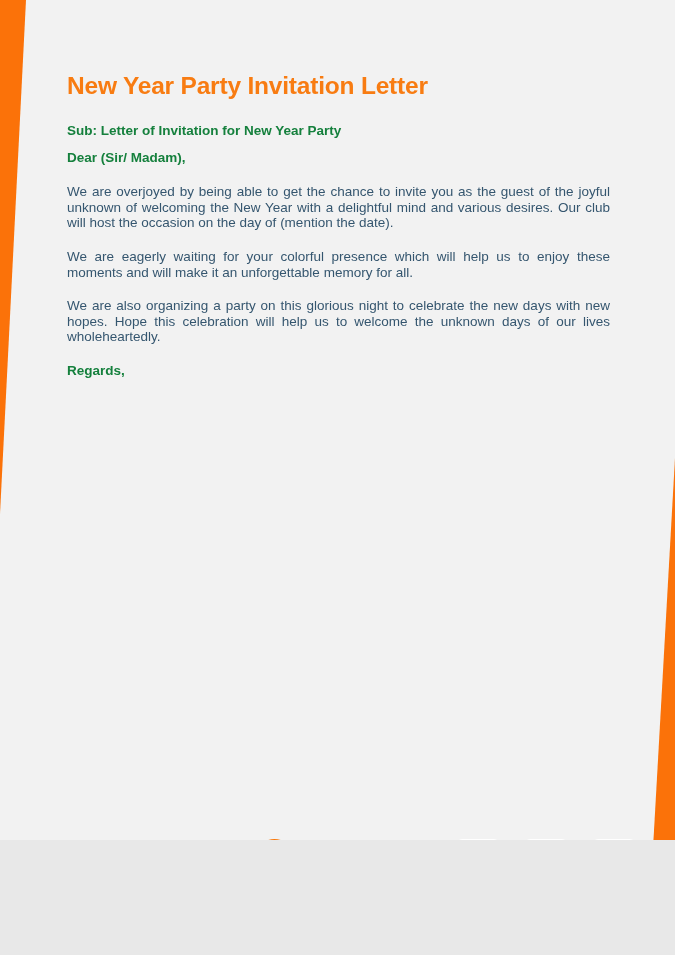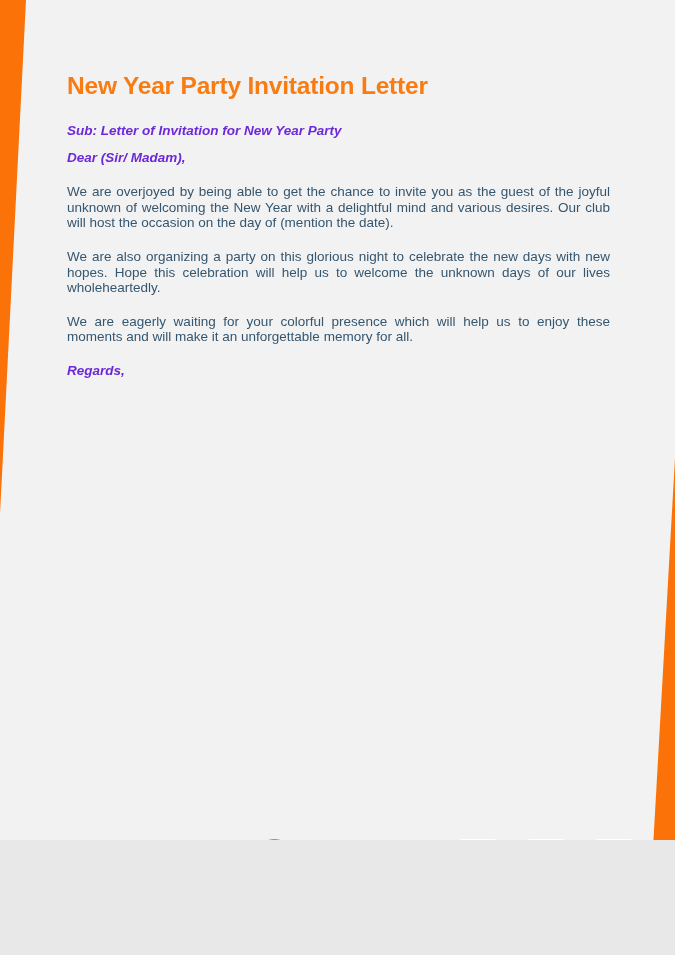--- a/index.html
+++ b/index.html
@@ -33,21 +33,21 @@
   .content h1 {
     color:#F87C12;
     font-size:24.5px; font-weight:700; letter-spacing:-0.2px;
     margin-bottom:23px;
   }
   .content p {
     font-size:13.5px; line-height:15.6px;
     text-align:justify;
   }
   .content p.bold {
-    font-weight:700; color:#6d28d9; text-align:left;font-style:italic;
+    font-weight:700; color:#15803d; text-align:left;
   }
   .subject { margin-bottom:11px; }
   .salutation { margin-bottom:19px; }
   .para { margin-bottom:18px; }
   .closing { margin-bottom:15px; }
 
   
   .footer {
     position:absolute; left:255px; top:839px;
     display:flex; align-items:flex-start;
@@ -97,22 +97,22 @@
 <div class="page">
 
   <div class="deco deco-left"></div>
   <div class="deco deco-right"></div>
 
   <div class="content">
     <h1>New Year Party Invitation Letter</h1>
     <p class="bold subject">Sub: Letter of Invitation for New Year Party</p>
     <p class="bold salutation">Dear (Sir/ Madam),</p>
     <p class="para">We are overjoyed by being able to get the chance to invite you as the guest of the joyful unknown of welcoming the New Year with a delightful mind and various desires. Our club will host the occasion on the day of (mention the date).</p>
+    <p class="para">We are eagerly waiting for your colorful presence which will help us to enjoy these moments and will make it an unforgettable memory for all.</p>
     <p class="para">We are also organizing a party on this glorious night to celebrate the new days with new hopes. Hope this celebration will help us to welcome the unknown days of our lives wholeheartedly.</p>
-    <p class="para">We are eagerly waiting for your colorful presence which will help us to enjoy these moments and will make it an unforgettable memory for all.</p>
     <p class="bold">Regards,</p>
   </div>
 
   <div class="footer">
 
     <div class="logo">
       <div class="logo-badge">
         <svg width="24" height="37" viewBox="0 0 24 37" aria-hidden="true">
           <circle cx="12" cy="1.6" r="1.1" fill="#FFFFFF"></circle>
           <polygon points="12,4 8,14 16,14" fill="#F5F7FA"></polygon>

